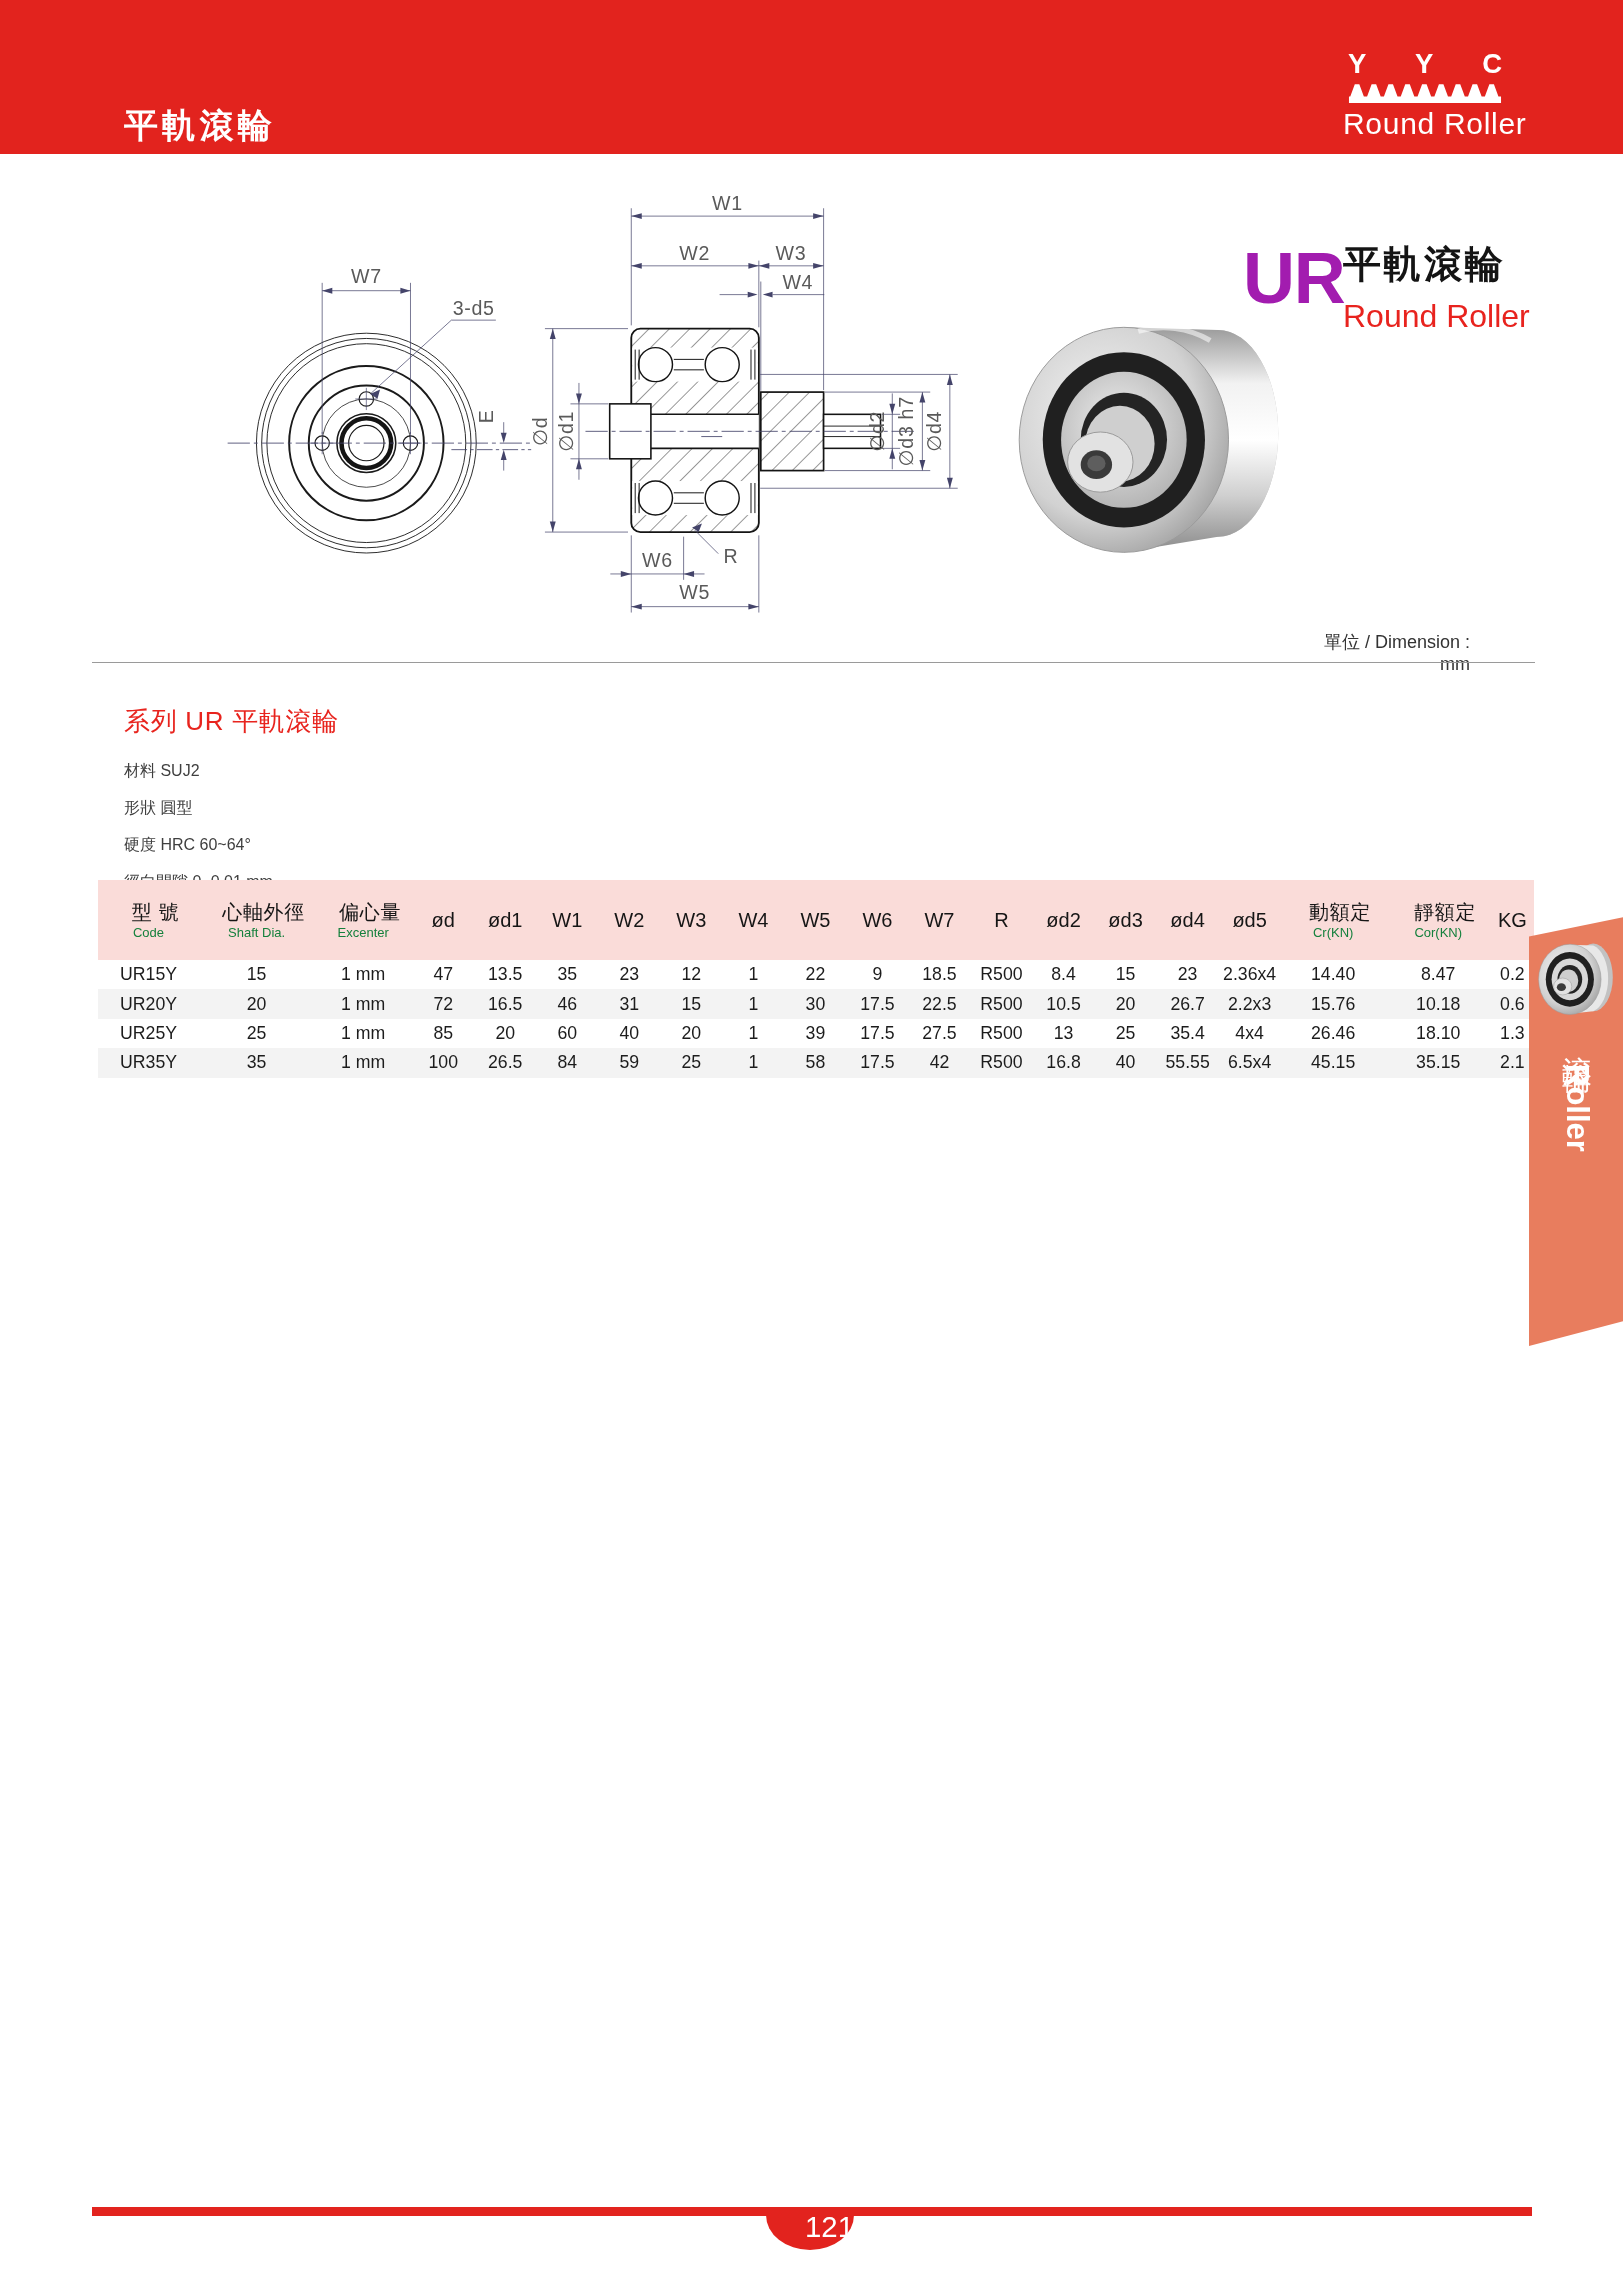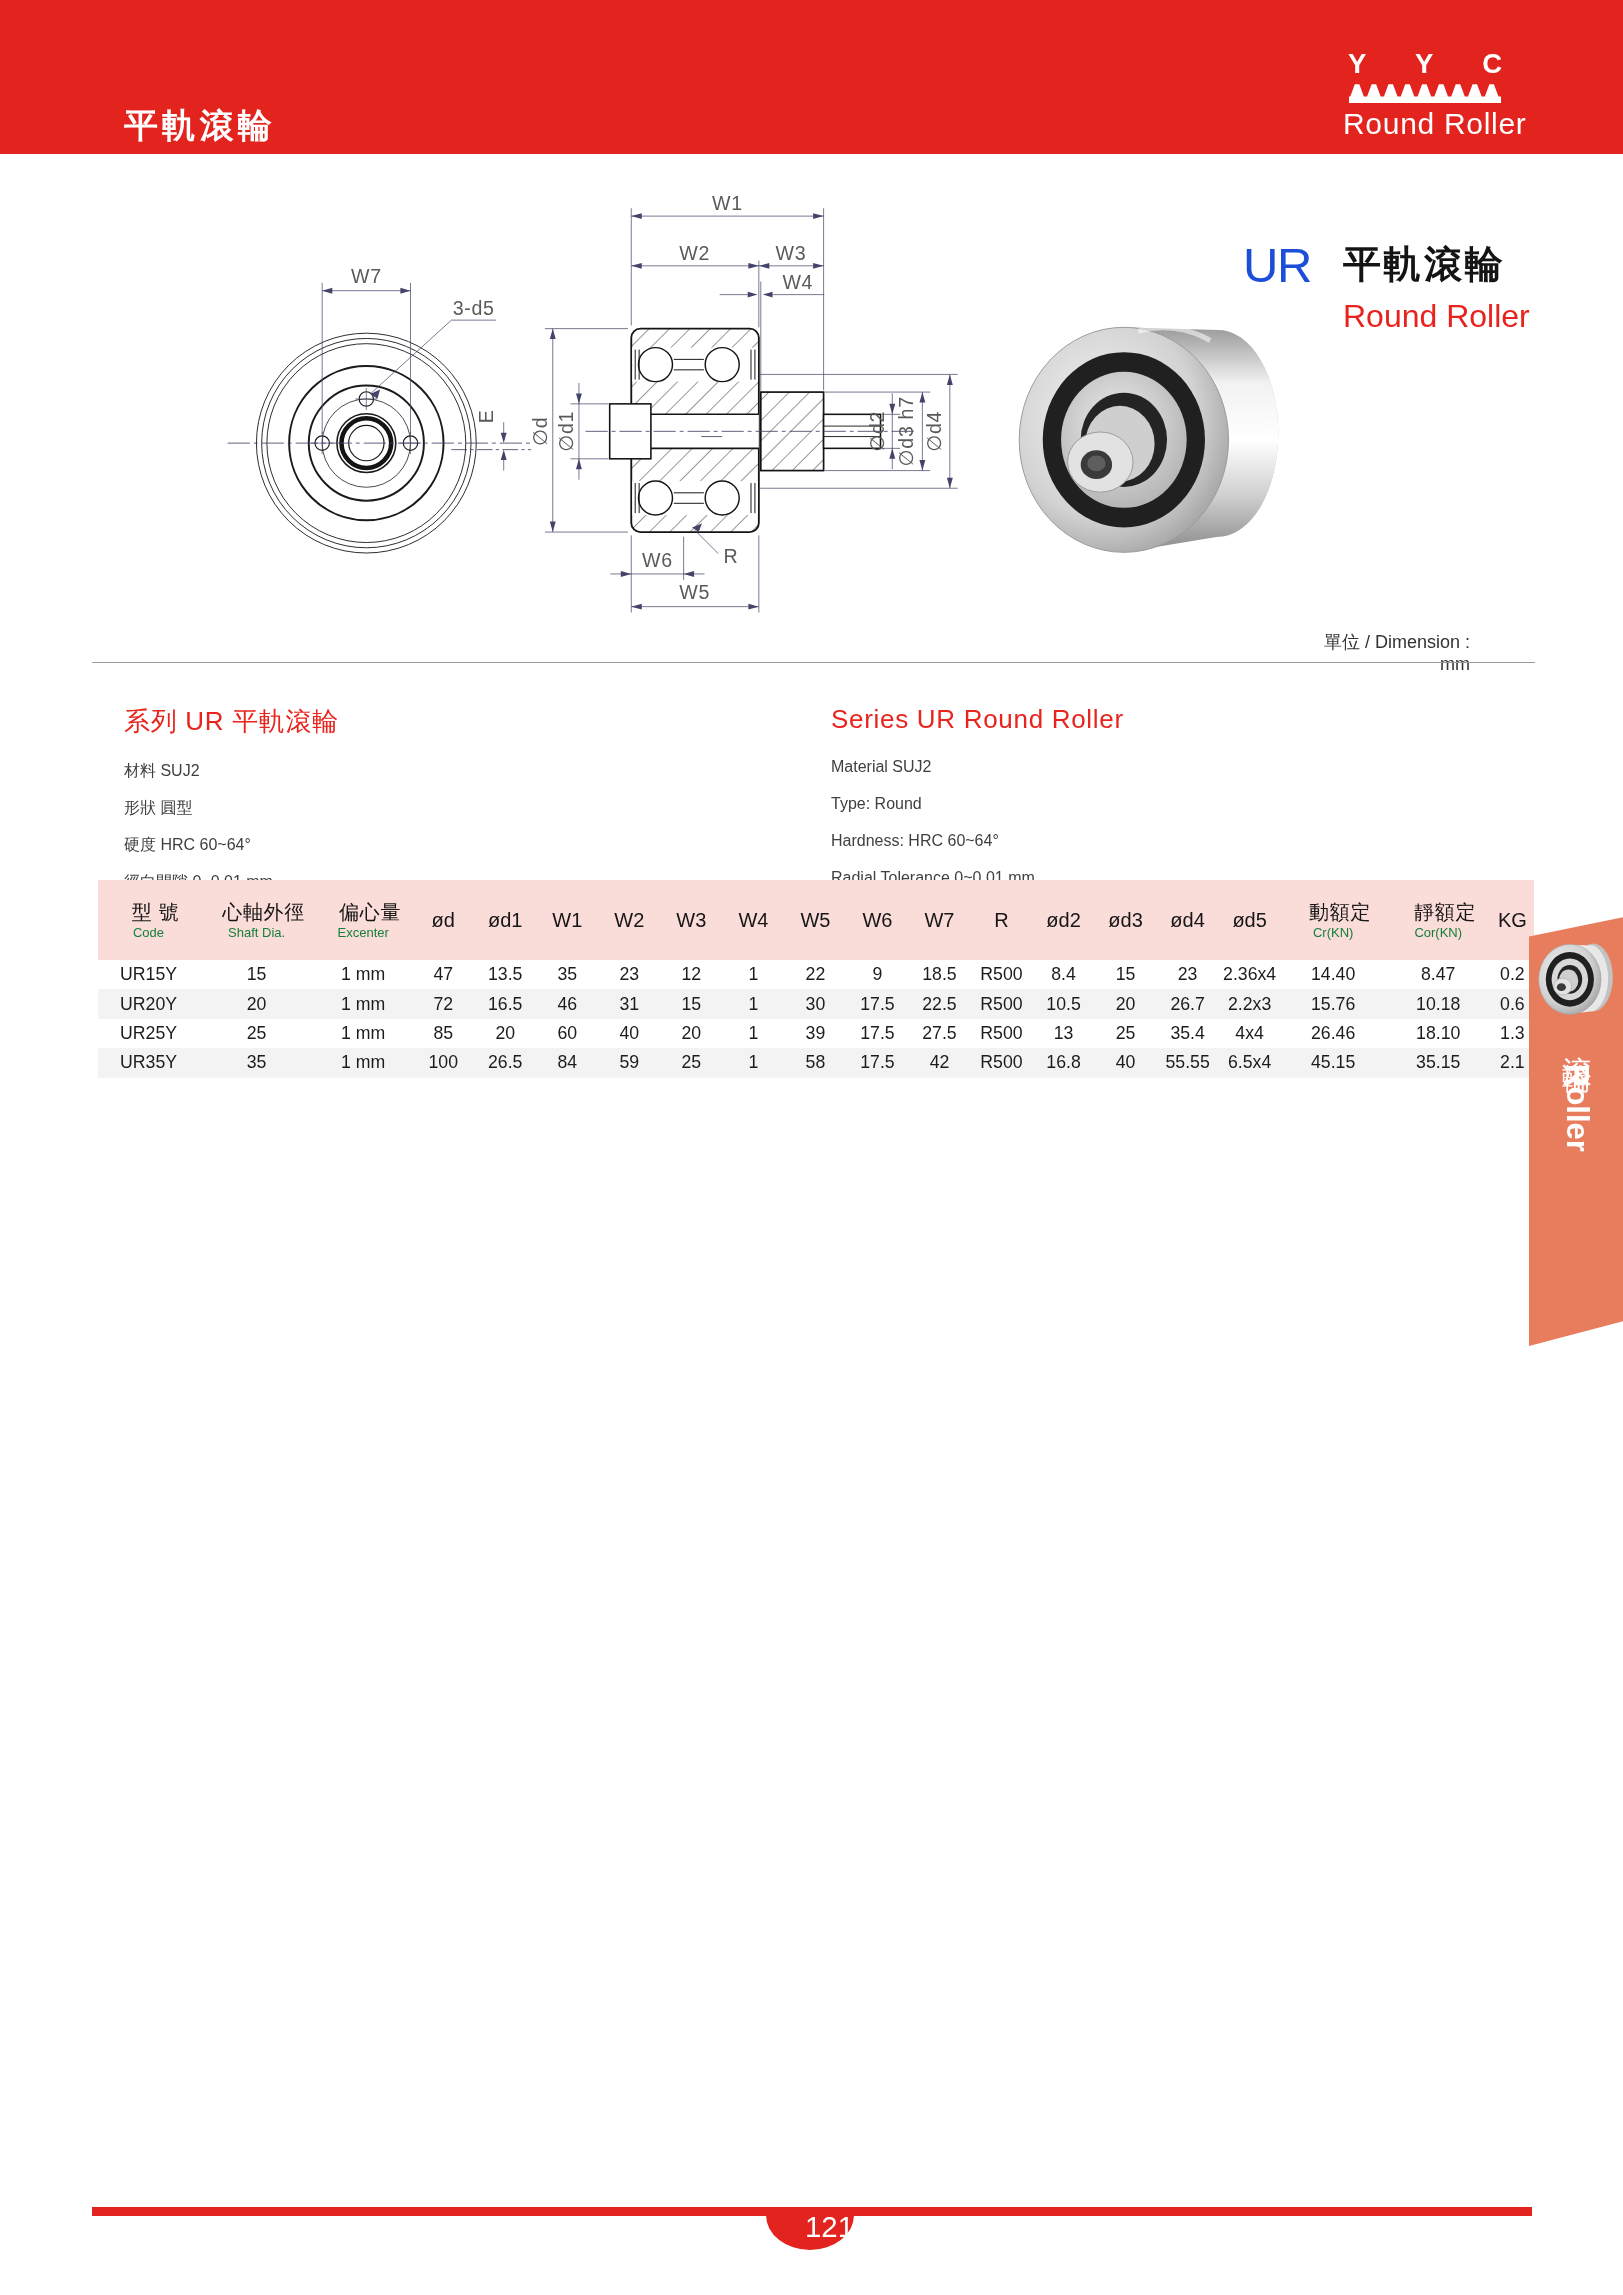--- a/index.html
+++ b/index.html
@@ -11,22 +11,22 @@
   .banner-title-zh{position:absolute;left:124px;top:103px;font-size:34px;font-weight:600;
         color:#fff;letter-spacing:3.9px;}
   .logo-block{position:absolute;left:1343px;top:50px;width:164px;color:#fff;}
   .logo-letters{display:flex;justify-content:space-between;width:154px;margin:0 auto;
         font-size:27.5px;font-weight:700;line-height:1;}
   .logo-rack{display:block;margin:3.9px auto 0 auto;}
   .banner-subtitle{margin-top:3.9px;text-align:center;font-size:30px;font-weight:300;
         letter-spacing:0.7px;white-space:nowrap;}
 
   
-  .ur-code{position:absolute;left:1243px;top:237px;font-size:49px;font-weight:400;
-        color:#1d4ed8;letter-spacing:-1.3px;}
+  .ur-code{position:absolute;left:1243px;top:237px;font-size:72px;font-weight:700;
+        color:#a21caf;letter-spacing:-1.3px;}
   .ur-title-zh{position:absolute;left:1343px;top:239px;font-size:38px;font-weight:600;
         color:#141414;letter-spacing:2.6px;}
   .ur-title-en{position:absolute;left:1343px;top:298px;font-size:32px;font-weight:400;
         color:#e8231e;}
 
   
   .unit-note{position:absolute;left:1305px;top:630px;width:165px;text-align:right;
         font-size:18px;color:#333;}
   .divider{position:absolute;left:92px;top:662px;width:1443px;height:1.3px;background:#9a9a9a;}
 
@@ -291,27 +291,20 @@
 
   <div class="unit-note">單位 / Dimension : mm</div>
   <div class="divider"></div>
 
   <div class="series-block series-zh">
     <div class="series-heading">系列 UR 平軌滾輪</div>
     <div class="series-line">材料 SUJ2</div>
     <div class="series-line">形狀 圓型</div>
     <div class="series-line">硬度 HRC 60~64°</div>
     <div class="series-line">徑向間隙 0~0.01 mm</div>
-  </div>
-  <div class="series-block series-en">
-    <div class="series-heading">Series UR Round Roller</div>
-    <div class="series-line">Material SUJ2</div>
-    <div class="series-line">Type: Round</div>
-    <div class="series-line">Hardness: HRC 60~64°</div>
-    <div class="series-line">Radial Tolerance 0~0.01 mm</div>
   </div>
 
   <div class="spec-table-wrap">
     <table class="spec">
       <colgroup>
           <col style="width: 101px;">
           <col style="width: 115px;">
           <col style="width: 98px;">
           <col style="width: 62px;">
           <col style="width: 62px;">

